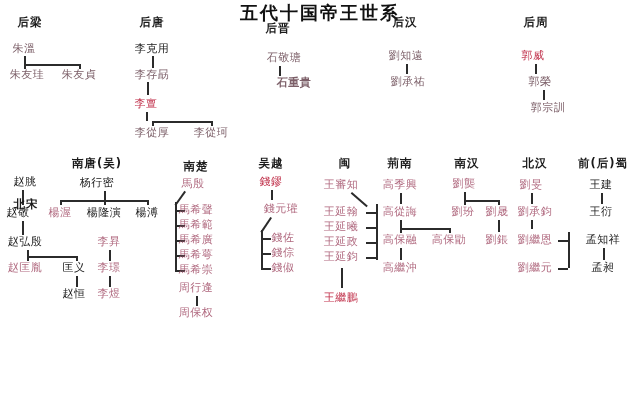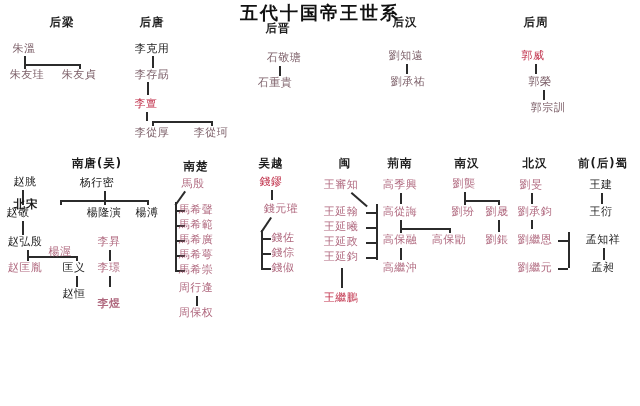--- a/index.html
+++ b/index.html
@@ -116,55 +116,55 @@
       <div class="line h" style="background: rgb(43, 43, 43); left: 558px; top: 268px; width: 10px;"></div>
       <div class="line v" style="background: rgb(43, 43, 43); left: 601px; top: 193px; height: 11px;"></div>
       <div class="line v" style="background: rgb(43, 43, 43); left: 603px; top: 248px; height: 12px;"></div>
     </div>
   <div id="diag-layer">
       <div class="diag" style="left: 186px; top: 192px; width: 17.2047px; height: 1.5px; background: rgb(43, 43, 43); transform-origin: 0px 0px; transform: rotate(125.538deg);"></div>
       <div class="diag" style="left: 352px; top: 192px; width: 21.2603px; height: 1.5px; background: rgb(43, 43, 43); transform-origin: 0px 0px; transform: rotate(41.1859deg);"></div>
       <div class="diag" style="left: 272px; top: 218px; width: 18.0278px; height: 1.5px; background: rgb(43, 43, 43); transform-origin: 0px 0px; transform: rotate(123.69deg);"></div>
     </div>
   <div id="nodes-layer">
-      <div class="node hdr" style="left: 30px; top: 22px; margin-left: 32px;">后梁</div>
+      <div class="node hdr" style="left: 30px; top: 22px;">后梁</div>
       <div class="node c-mauve" style="left: 24px; top: 49px; color: rgb(124, 95, 104);">朱溫</div>
       <div class="node c-mauve" style="left: 27px; top: 75px; color: rgb(124, 95, 104);">朱友珪</div>
       <div class="node c-mauve" style="left: 79px; top: 75px; color: rgb(124, 95, 104);">朱友貞</div>
       <div class="node hdr" style="left: 152px; top: 22px;">后唐</div>
       <div class="node c-dark" style="left: 152px; top: 49px; color: rgb(27, 27, 27);">李克用</div>
       <div class="node c-mauve" style="left: 152px; top: 75px; color: rgb(124, 95, 104);">李存勗</div>
       <div class="node c-red" style="left: 146px; top: 104px; color: rgb(192, 48, 74);">李亶</div>
       <div class="node c-mauve" style="left: 152px; top: 133px; color: rgb(124, 95, 104);">李從厚</div>
       <div class="node c-mauve" style="left: 211px; top: 133px; color: rgb(124, 95, 104);">李從珂</div>
       <div class="node hdr" style="left: 278px; top: 28px;">后晋</div>
       <div class="node c-mauve" style="left: 284px; top: 58px; color: rgb(124, 95, 104);">石敬瑭</div>
-      <div class="node c-mauve" style="left: 275px; top: 83px; color: rgb(124, 95, 104);">石重貴</div>
+      <div class="node c-mauve" style="left: 294px; top: 83px; color: rgb(124, 95, 104); font-weight: bold;">石重貴</div>
       <div class="node hdr" style="left: 405px; top: 22px; text-align: center;">后汉</div>
       <div class="node c-mauve" style="left: 406px; top: 56px; color: rgb(124, 95, 104);">劉知遠</div>
       <div class="node c-mauve" style="left: 408px; top: 82px; color: rgb(124, 95, 104);">劉承祐</div>
       <div class="node hdr" style="left: 536px; top: 22px;">后周</div>
       <div class="node c-red" style="left: 533px; top: 56px; color: rgb(192, 48, 74);">郭威</div>
       <div class="node c-mauve" style="left: 540px; top: 82px; color: rgb(124, 95, 104);">郭榮</div>
       <div class="node c-mauve" style="left: 548px; top: 108px; color: rgb(124, 95, 104);">郭宗訓</div>
       <div class="node hdr" style="left: 26px; top: 160px; margin-top: 44px;">北宋</div>
       <div class="node c-dark" style="left: 25px; top: 182px; color: rgb(27, 27, 27);">赵朓</div>
       <div class="node c-dark" style="left: 18px; top: 213px; color: rgb(27, 27, 27);">赵敬</div>
       <div class="node c-dark" style="left: 25px; top: 242px; color: rgb(27, 27, 27);">赵弘殷</div>
       <div class="node c-rose" style="left: 25px; top: 268px; color: rgb(176, 105, 127);">赵匡胤</div>
       <div class="node c-dark" style="left: 74px; top: 268px; color: rgb(27, 27, 27);">匡义</div>
       <div class="node c-dark" style="left: 74px; top: 294px; color: rgb(27, 27, 27);">赵恒</div>
       <div class="node hdr" style="left: 97px; top: 163px;">南唐(吴)</div>
       <div class="node c-dark" style="left: 97px; top: 183px; color: rgb(27, 27, 27);">杨行密</div>
-      <div class="node c-rose" style="left: 60px; top: 213px; color: rgb(176, 105, 127); margin-top: 39px;">楊渥</div>
+      <div class="node c-rose" style="left: 60px; top: 213px; color: rgb(176, 105, 127);">楊渥</div>
       <div class="node c-dark" style="left: 104px; top: 213px; color: rgb(27, 27, 27);">楊隆演</div>
       <div class="node c-dark" style="left: 147px; top: 213px; color: rgb(27, 27, 27);">楊溥</div>
       <div class="node c-rose" style="left: 109px; top: 242px; color: rgb(176, 105, 127);">李昪</div>
       <div class="node c-rose" style="left: 109px; top: 268px; color: rgb(176, 105, 127);">李璟</div>
-      <div class="node c-rose" style="left: 109px; top: 304px; color: rgb(176, 105, 127); font-weight: bold;">李煜</div>
+      <div class="node c-rose" style="left: 109px; top: 294px; color: rgb(176, 105, 127);">李煜</div>
       <div class="node hdr" style="left: 196px; top: 166px;">南楚</div>
       <div class="node c-rose" style="left: 193px; top: 184px; color: rgb(176, 105, 127);">馬殷</div>
       <div class="node c-rose" style="left: 196px; top: 210px; color: rgb(176, 105, 127);">馬希聲</div>
       <div class="node c-rose" style="left: 196px; top: 225px; color: rgb(176, 105, 127);">馬希範</div>
       <div class="node c-rose" style="left: 196px; top: 240px; color: rgb(176, 105, 127);">馬希廣</div>
       <div class="node c-rose" style="left: 196px; top: 255px; color: rgb(176, 105, 127);">馬希萼</div>
       <div class="node c-rose" style="left: 196px; top: 270px; color: rgb(176, 105, 127);">馬希崇</div>
       <div class="node c-rose" style="left: 196px; top: 288px; color: rgb(176, 105, 127);">周行逢</div>
       <div class="node c-rose" style="left: 196px; top: 313px; color: rgb(176, 105, 127);">周保权</div>
       <div class="node hdr" style="left: 271px; top: 163px;">吴越</div>

